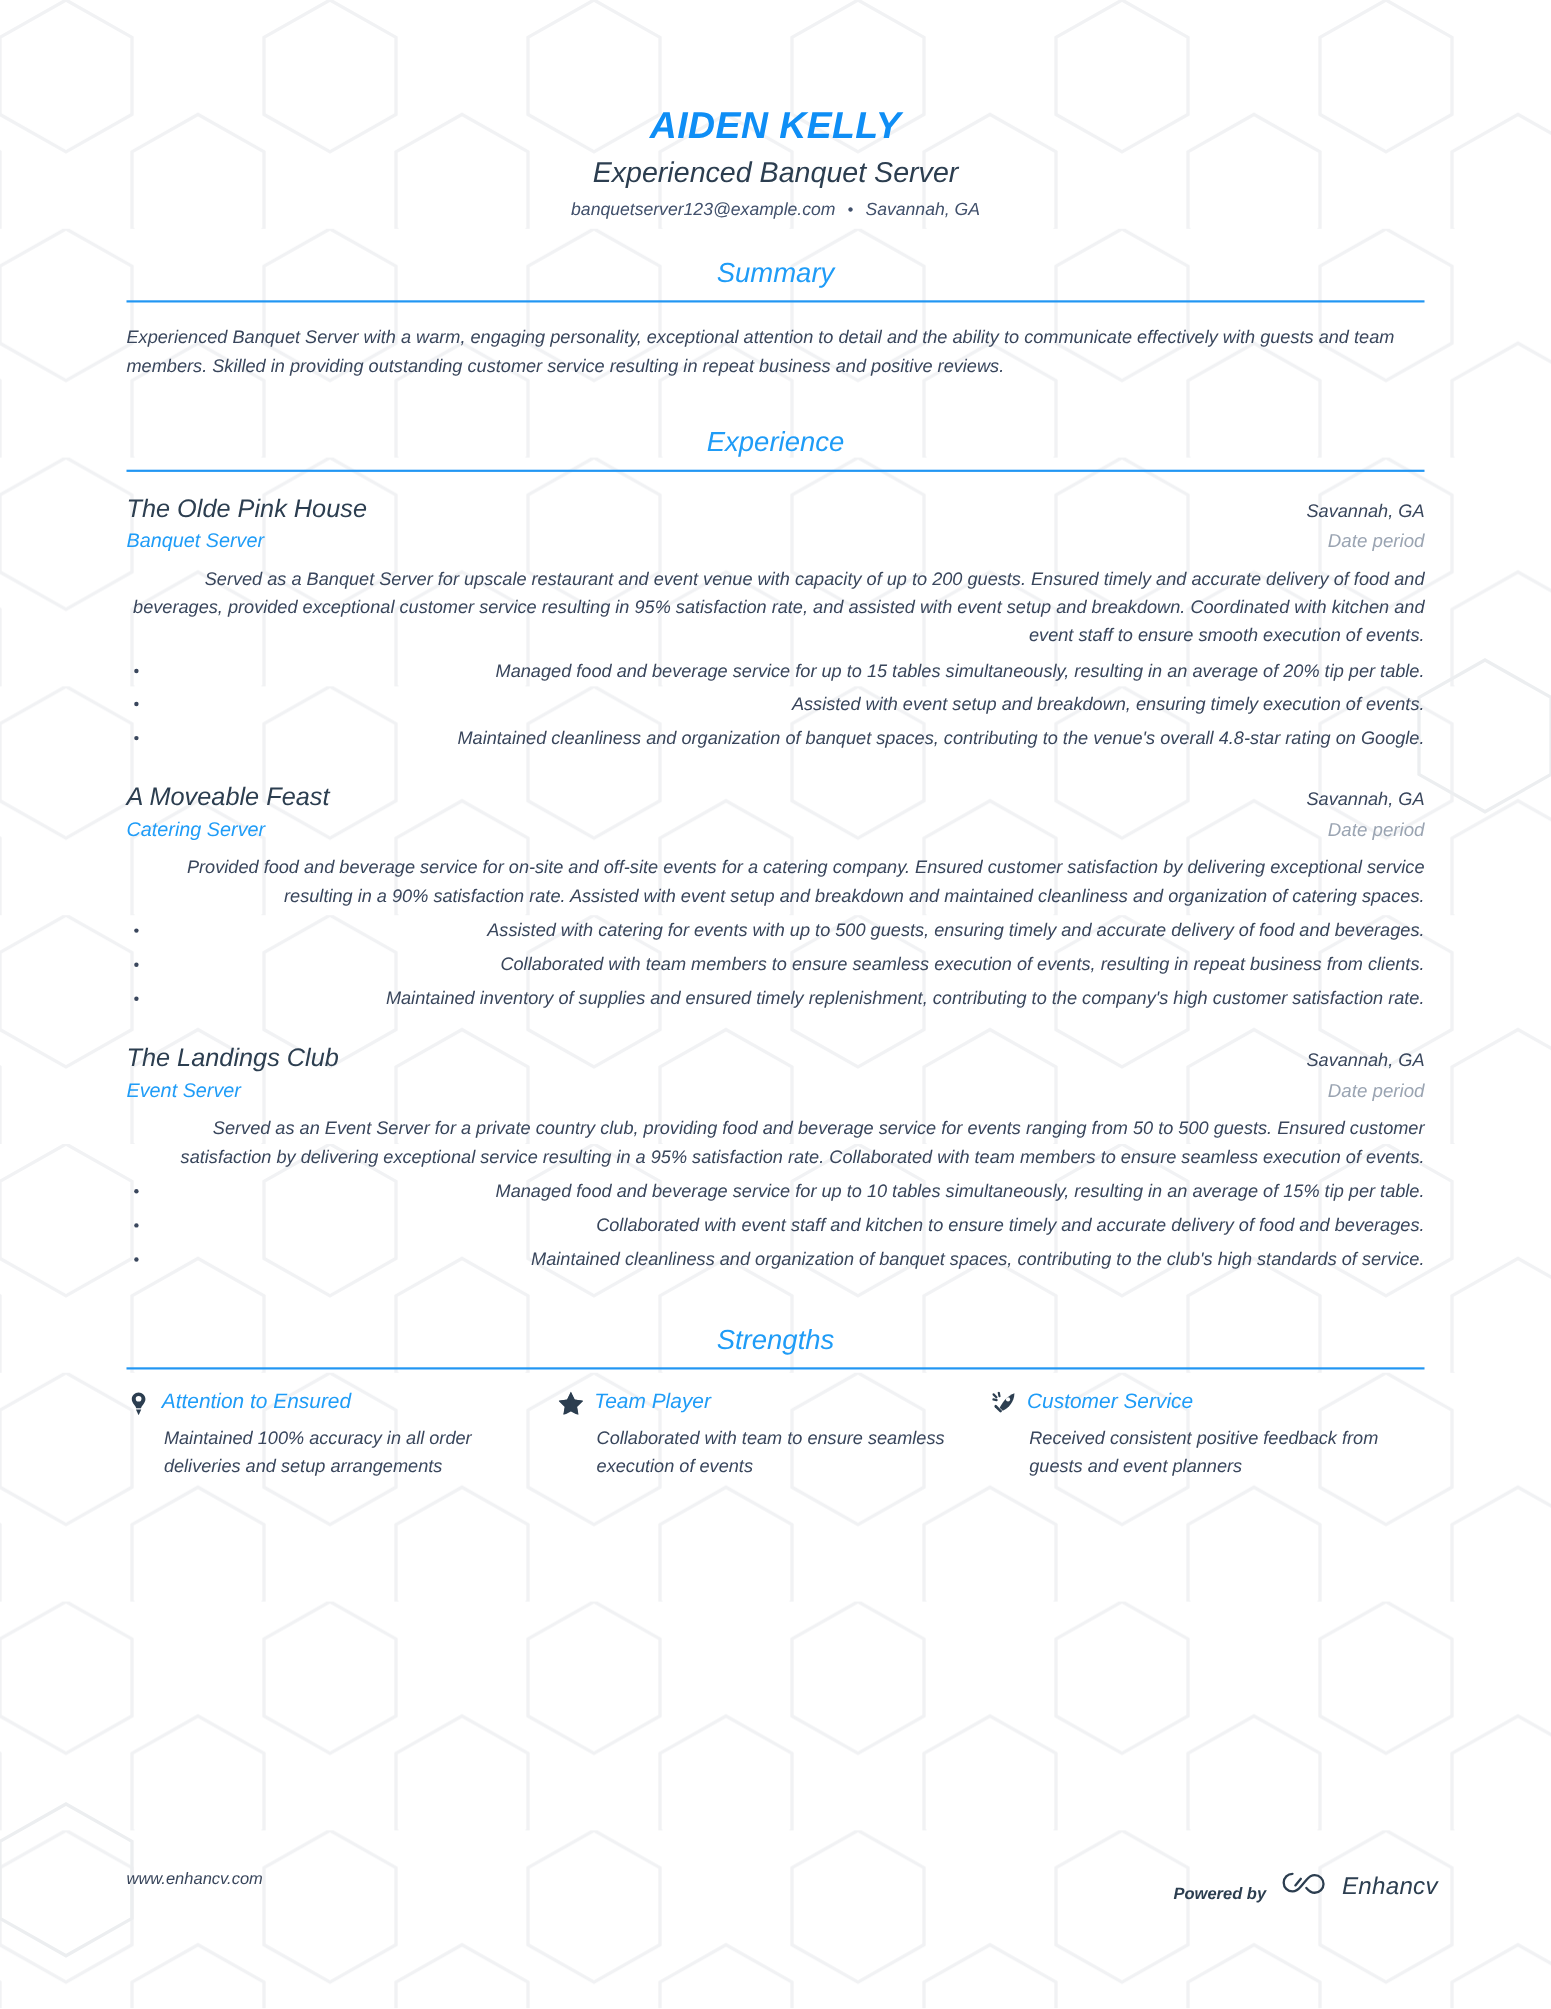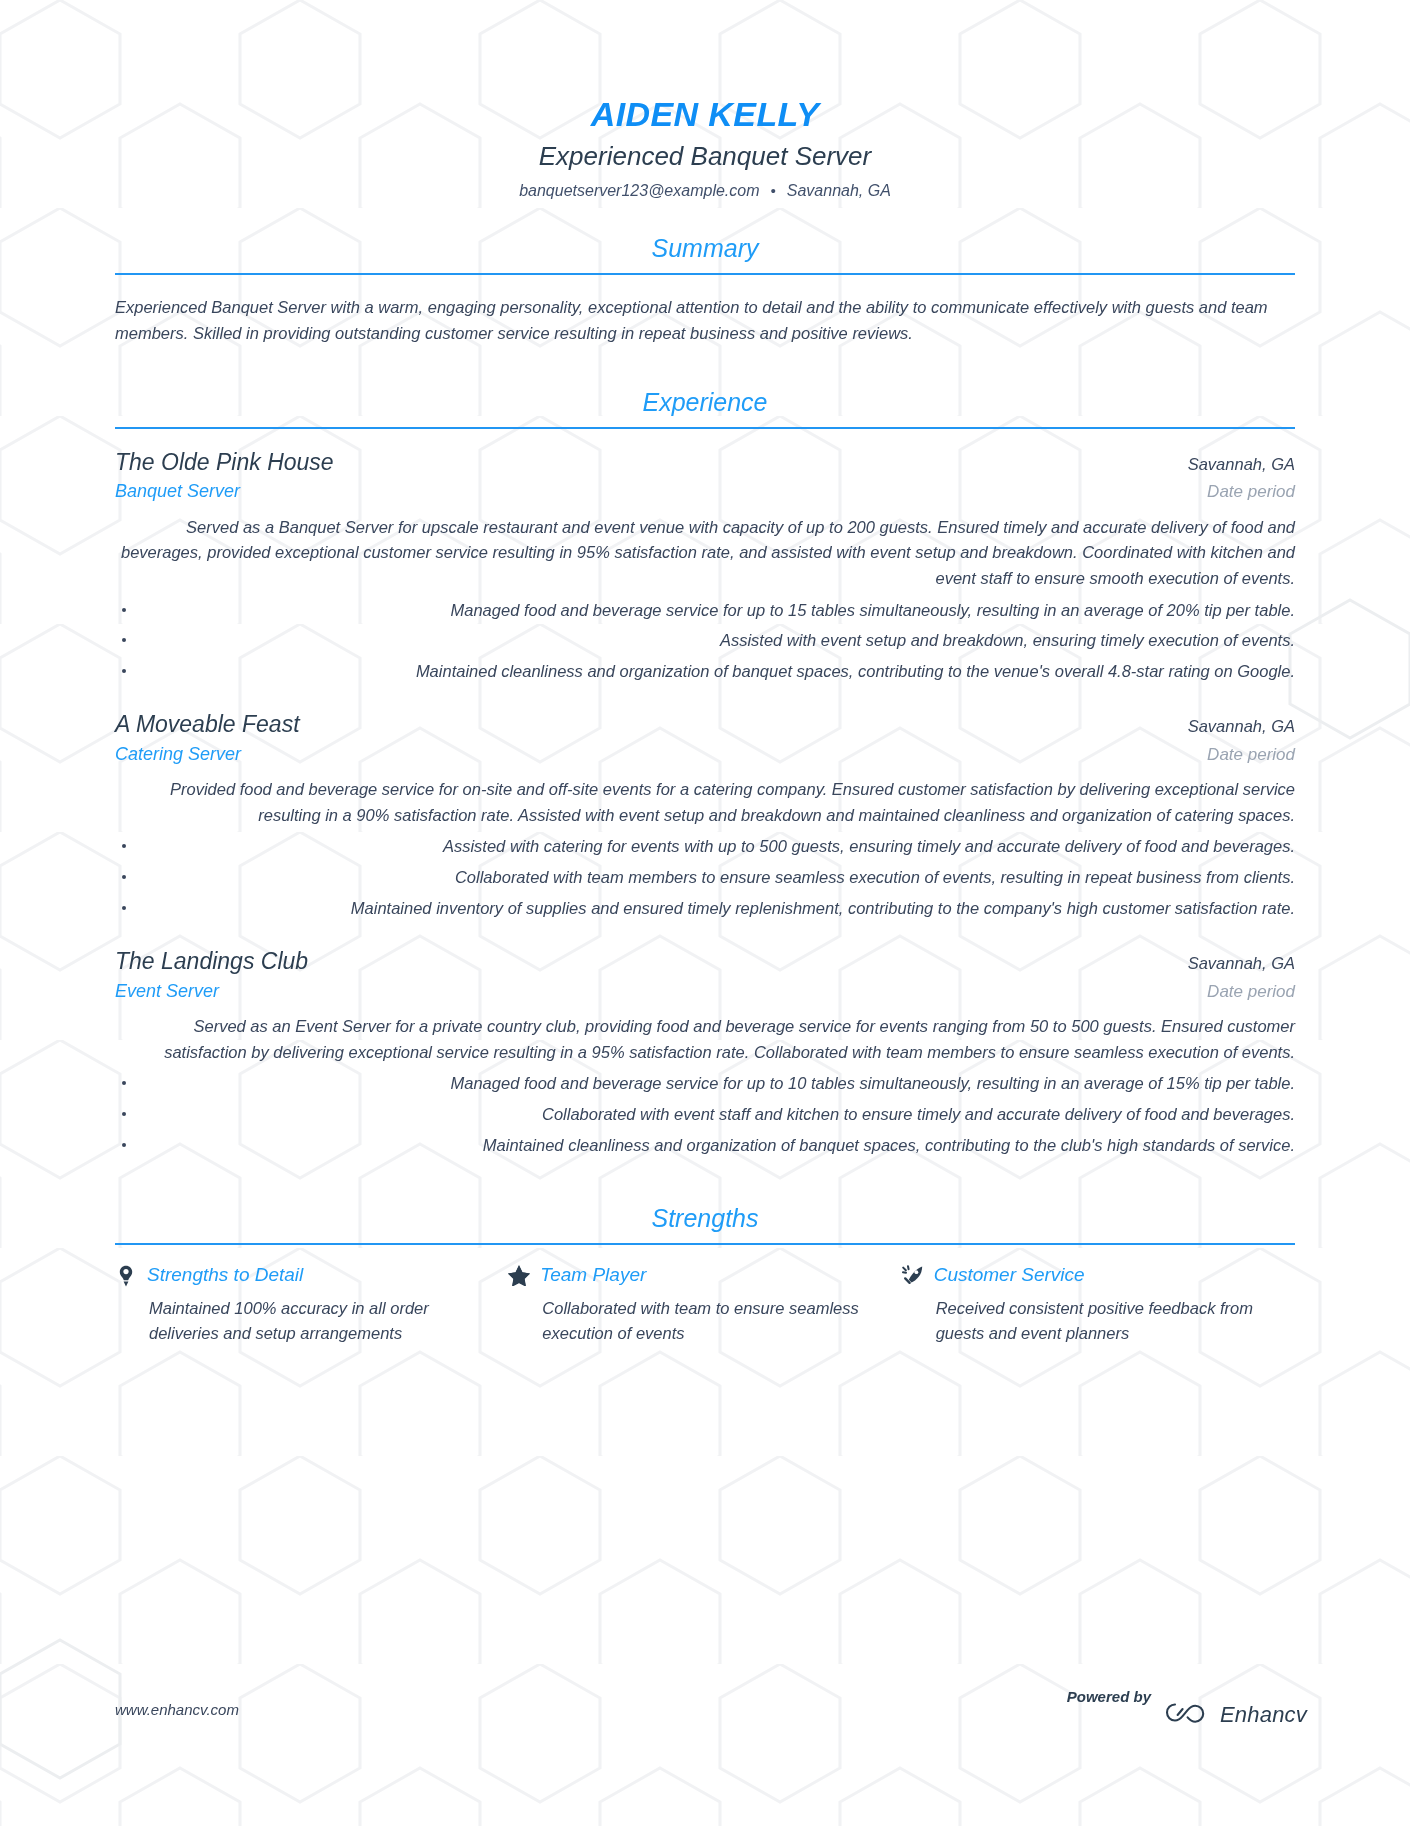--- a/index.html
+++ b/index.html
@@ -200,21 +200,21 @@
     display: flex;
     justify-content: space-between;
     align-items: center;
   }
   .footer-url {
     color: #39465c;
     font-size: 15px;
   }
   .footer-right {
     display: flex;
-    align-items: flex-start;
+    align-items: flex-end;
     gap: 14px;
   }
   .footer-powered {
     color: #2c3e50;
     font-size: 15px;
     font-weight: bold;
   }
   .footer-brand {
     display: flex;
     align-items: center;
@@ -341,21 +341,21 @@
 
           <div class="strength">
             <div class="strength-head">
               <span class="strength-icon">
                 <svg width="20" height="22" viewBox="0 0 20 22" xmlns="http://www.w3.org/2000/svg">
                   <path d="M10 0.8c-3.4 0-6.2 2.7-6.2 6.1 0 2.1 1 3.7 2.2 5.1 1 1.2 1.6 2.1 1.8 3.2h4.4c0.2-1.1 0.8-2 1.8-3.2 1.2-1.4 2.2-3 2.2-5.1 0-3.4-2.8-6.1-6.2-6.1z" fill="#2c3e50"></path>
                   <path d="M7.6 16.4h4.8l-2.4 5.2z" fill="#2c3e50"></path>
                   <circle cx="10" cy="6.6" r="2.6" fill="#ffffff"></circle>
                 </svg>
               </span>
-              <span class="strength-name">Strengths to Detail</span>
+              <span class="strength-name">Attention to Ensured</span>
             </div>
             <div class="strength-desc">Maintained 100% accuracy in all order deliveries and setup arrangements</div>
           </div>
 
           <div class="strength">
             <div class="strength-head">
               <span class="strength-icon">
                 <svg width="22" height="21" viewBox="0 0 22 21" xmlns="http://www.w3.org/2000/svg">
                   <path d="M11 0.6l3.3 6.7 7.4 1.1-5.3 5.2 1.2 7.4L11 17.5 4.4 21l1.2-7.4L0.3 8.4l7.4-1.1z" fill="#2c3e50"></path>
                   <path d="M11 2.9l2.6 5.3 5.9 0.9-4.3 4.2 1 5.9L11 16.4V2.9z" fill="#ffffff" opacity="0"></path>

